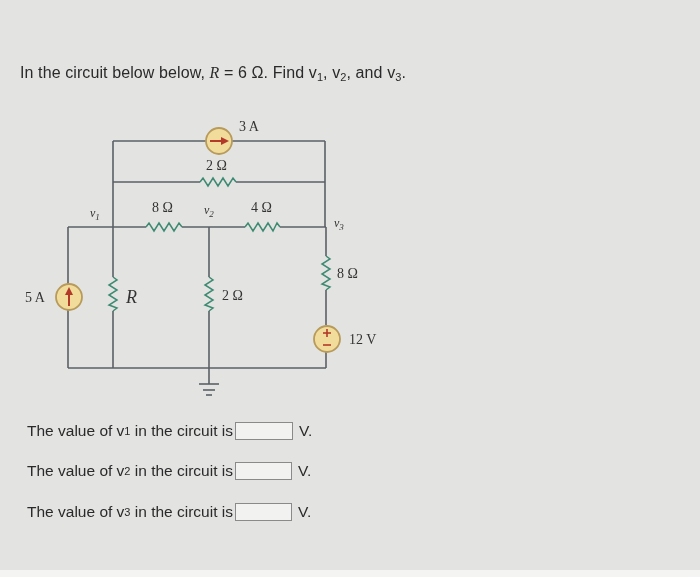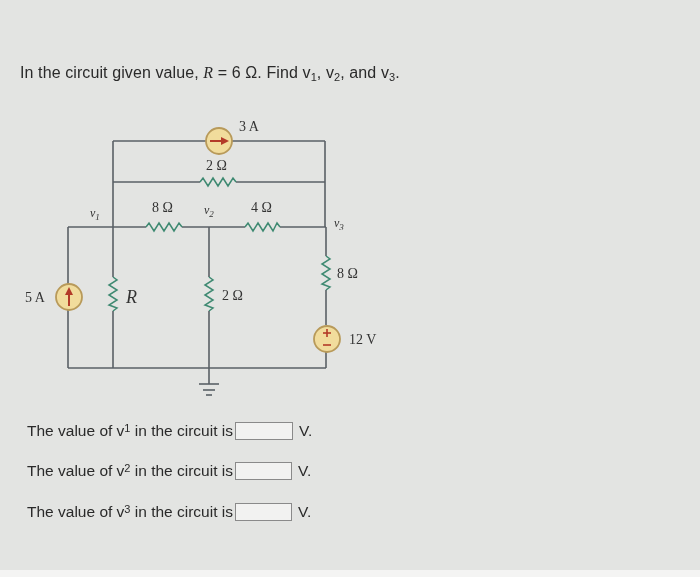--- a/index.html
+++ b/index.html
@@ -12,37 +12,37 @@
   }
   .question {
     position:absolute; left:20px; top:64px;
     font-size:16px; letter-spacing:0.1px;
   }
   .question i { font-family:"Liberation Serif", serif; font-style:italic; }
   .circuit { position:absolute; left:0; top:0; }
   .svg-label { font-family:"Liberation Serif", serif; fill:#333; }
   .answer-row {
     position:absolute; left:27px; font-size:15.5px;
-    display:flex; align-items:flex-start; color:#2a2a2a;
+    display:flex; align-items:center; color:#2a2a2a;
   }
   .answer-row .txt { white-space:pre; }
   .answer-row input {
     box-sizing:border-box; height:18px; border:1.3px solid #8a8a8a;
     background:#f2f2f1; margin:0 4px 0 2px; padding:0 3px;
     font-size:13px;
   }
   .answer-row .unit { margin-left:2px; }
   .sub { font-size:11px; vertical-align:-3px; }
   .bottom-strip { position:absolute; left:0; top:570px; width:700px; height:7px; background:#f4f4f3; }
 </style>
 </head>
 <body>
 
 <div class="question">
-  <span>In the circuit given value, </span><i>R</i><span> = 6 Ω. Find </span><span>v</span><span class="sub">1</span><span>, </span><span>v</span><span class="sub">2</span><span>, and </span><span>v</span><span class="sub">3</span><span>.</span>
+  <span>In the circuit below below, </span><i>R</i><span> = 6 Ω. Find </span><span>v</span><span class="sub">1</span><span>, </span><span>v</span><span class="sub">2</span><span>, and </span><span>v</span><span class="sub">3</span><span>.</span>
 </div>
 
 <svg class="circuit" width="700" height="420" viewBox="0 0 700 420">
   <g stroke="#5a6066" stroke-width="1.6" fill="none">
 
     <line x1="113" y1="141" x2="206" y2="141"></line>
     <line x1="232" y1="141" x2="325" y2="141"></line>
     <line x1="325" y1="141" x2="325" y2="227"></line>
     <line x1="113" y1="141" x2="113" y2="227"></line>
 

